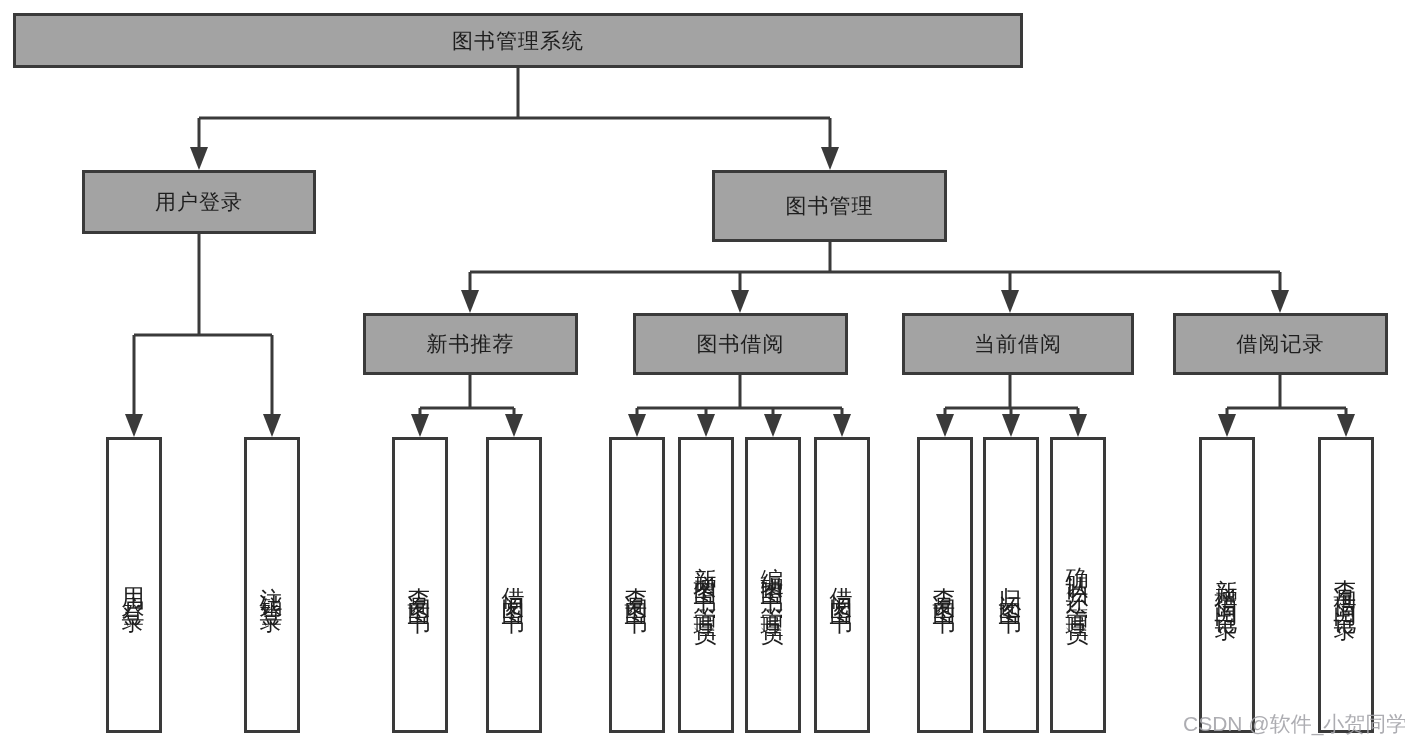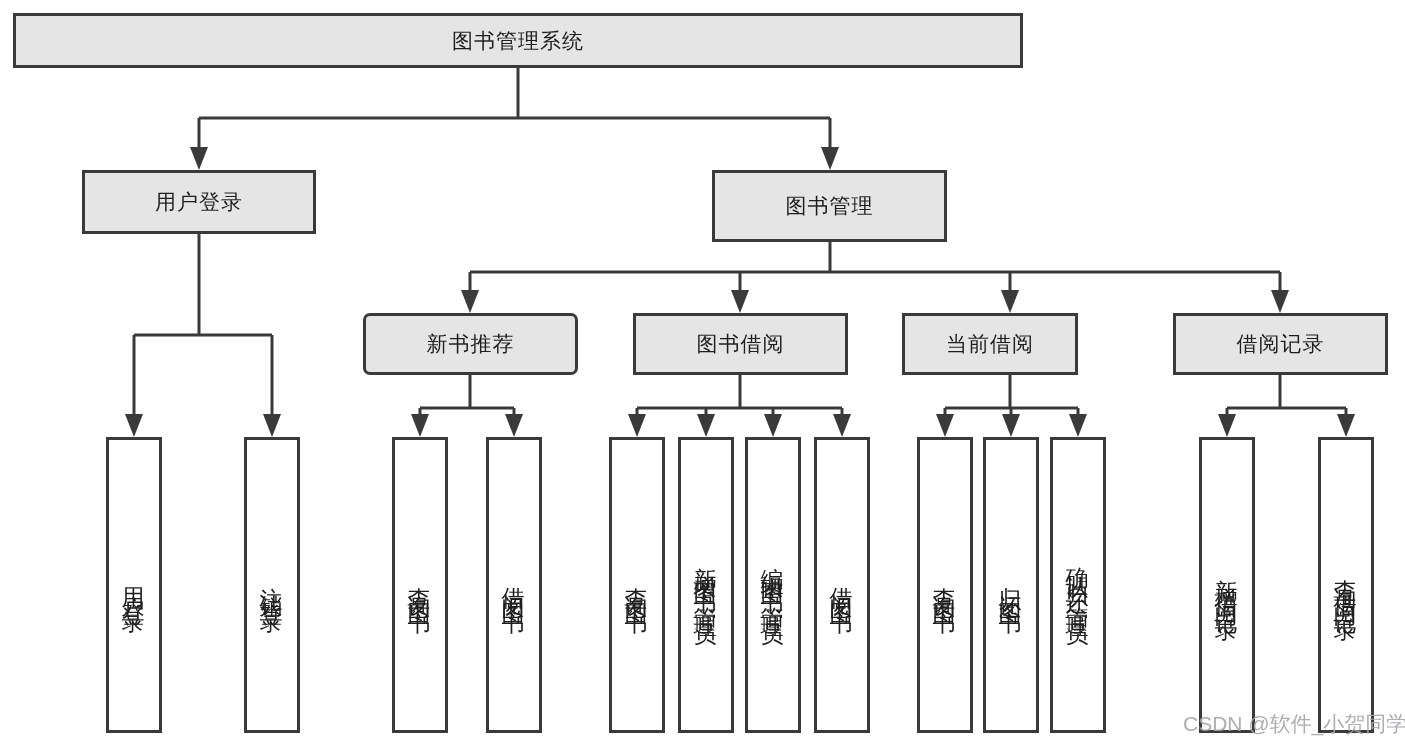--- a/index.html
+++ b/index.html
@@ -2,21 +2,21 @@
 <html><head>
 <meta charset="utf-8">
 <style>
   html,body { margin:0; padding:0; background:#ffffff; }
   .canvas {
     position:relative; width:1405px; height:747px; background:#ffffff;
     font-family:"Liberation Sans", sans-serif; overflow:hidden;
   }
   .connectors { position:absolute; left:0; top:0; width:1405px; height:747px; }
   .hbox {
-    position:absolute; box-sizing:border-box; border:3px solid #3a3a3a; background:#e5e5e5;
+    position:absolute; box-sizing:border-box; border:3px solid #3a3a3a; background:#a3a3a3;
     display:flex; align-items:center; justify-content:center;
     font-size:21px; color:#1e1e1e; letter-spacing:1px; z-index:2;
   }
   .vbox {
     position:absolute; box-sizing:border-box; border:3px solid #3a3a3a; background:#ffffff;
     display:flex; align-items:center; justify-content:center;
     writing-mode:vertical-rl; text-orientation:mixed;
     font-size:23px; letter-spacing:8px; color:#1e1e1e; z-index:2;
     top:437px; width:56px; height:296px;
   }
@@ -67,27 +67,27 @@
     <span>图书管理系统</span>
   </div>
 
   <div class="hbox" style="left:82px; top:170px; width:234px; height:64px;">
     <span>用户登录</span>
   </div>
   <div class="hbox" style="left:712px; top:170px; width:235px; height:72px;">
     <span>图书管理</span>
   </div>
 
-  <div class="hbox" style="left:363px; top:313px; width:215px; height:62px;border-radius:7px;">
+  <div class="hbox" style="left:363px; top:313px; width:215px; height:62px;">
     <span>新书推荐</span>
   </div>
   <div class="hbox" style="left:633px; top:313px; width:215px; height:62px;">
     <span>图书借阅</span>
   </div>
-  <div class="hbox" style="left:902px; top:313px; width:176px; height:62px;">
+  <div class="hbox" style="left:902px; top:313px; width:232px; height:62px;">
     <span>当前借阅</span>
   </div>
   <div class="hbox" style="left:1173px; top:313px; width:215px; height:62px;">
     <span>借阅记录</span>
   </div>
 
   <div class="vbox" style="left:106px;">
     <span>用户登录</span>
   </div>
   <div class="vbox" style="left:244px;">

